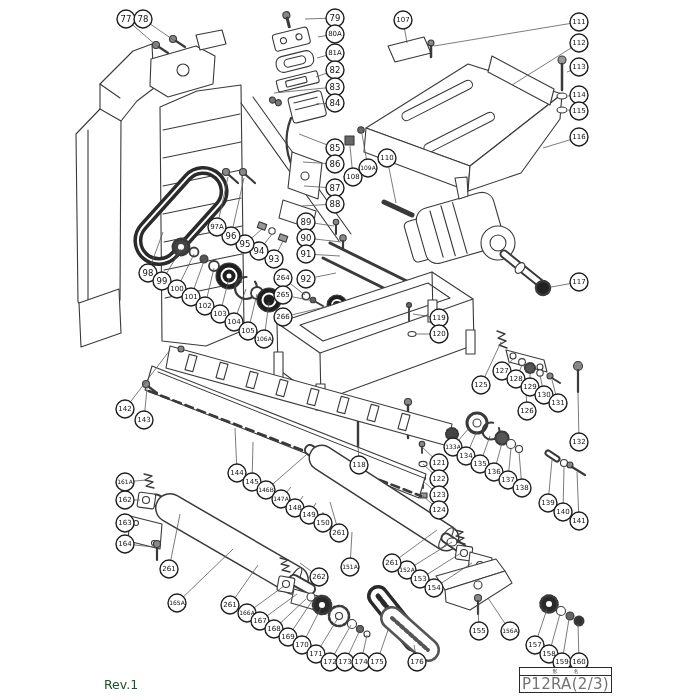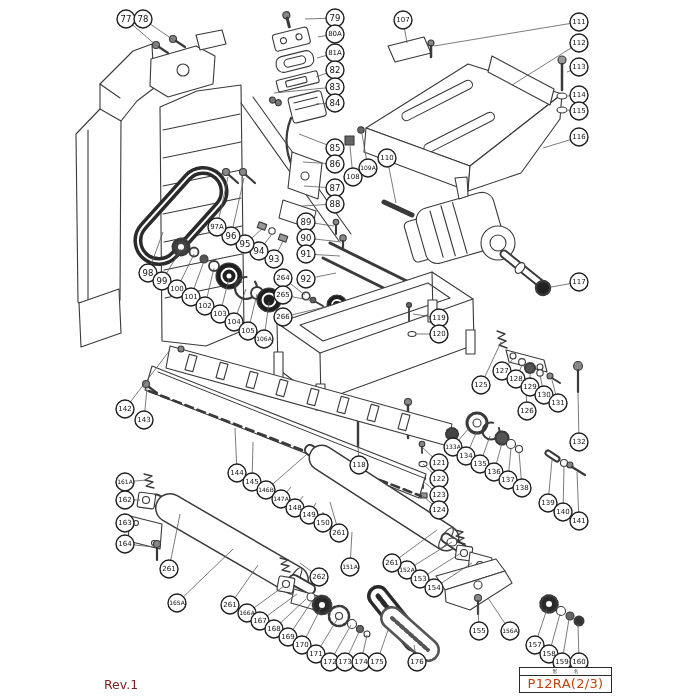--- a/index.html
+++ b/index.html
@@ -1,25 +1,25 @@
 <!DOCTYPE html>
 <html><head>
 <meta charset="utf-8">
 <style>
   html,body{margin:0;padding:0;background:#fff;width:700px;height:700px;overflow:hidden}
   .stage{position:relative;width:672px;height:700px;background:#fff;font-family:"DejaVu Sans",sans-serif}
   .stage > svg{position:absolute;left:0;top:0}
   .leader{stroke:#5a5a5a;stroke-width:0.8;fill:none}
   .bcirc{fill:#fff;stroke:#1f1f1f;stroke-width:1.4}
   .btext{fill:#111;text-anchor:middle;font-family:"DejaVu Sans",sans-serif}
-  .rev{position:absolute;left:104px;top:677px;font-size:12.5px;color:#7f1d1d}
+  .rev{position:absolute;left:104px;top:677px;font-size:12.5px;color:#14532d}
   .model-box{position:absolute;left:519px;top:667px;width:93px;height:26px;border:1.5px solid #2a2a2a;background:#fff;box-sizing:border-box}
   .model-strip{height:7px;border-bottom:1px solid #2a2a2a;display:flex;justify-content:center;gap:16px;align-items:center}
   .model-strip span{font-size:5px;line-height:5px;color:#222}
-  .model-label{text-align:center;font-size:13px;line-height:16px;color:#c2410c;letter-spacing:.3px;white-space:nowrap}
+  .model-label{text-align:center;font-size:15px;line-height:16px;color:#737373;letter-spacing:.3px;white-space:nowrap}
 </style>
 </head>
 <body>
 
 <div class="stage">
 
 <svg id="art" width="700" height="700" viewBox="0 0 700 700">
  <g stroke="#3a3a3a" stroke-width="1.1" fill="none" stroke-linejoin="round" stroke-linecap="round">
 
   <g>

